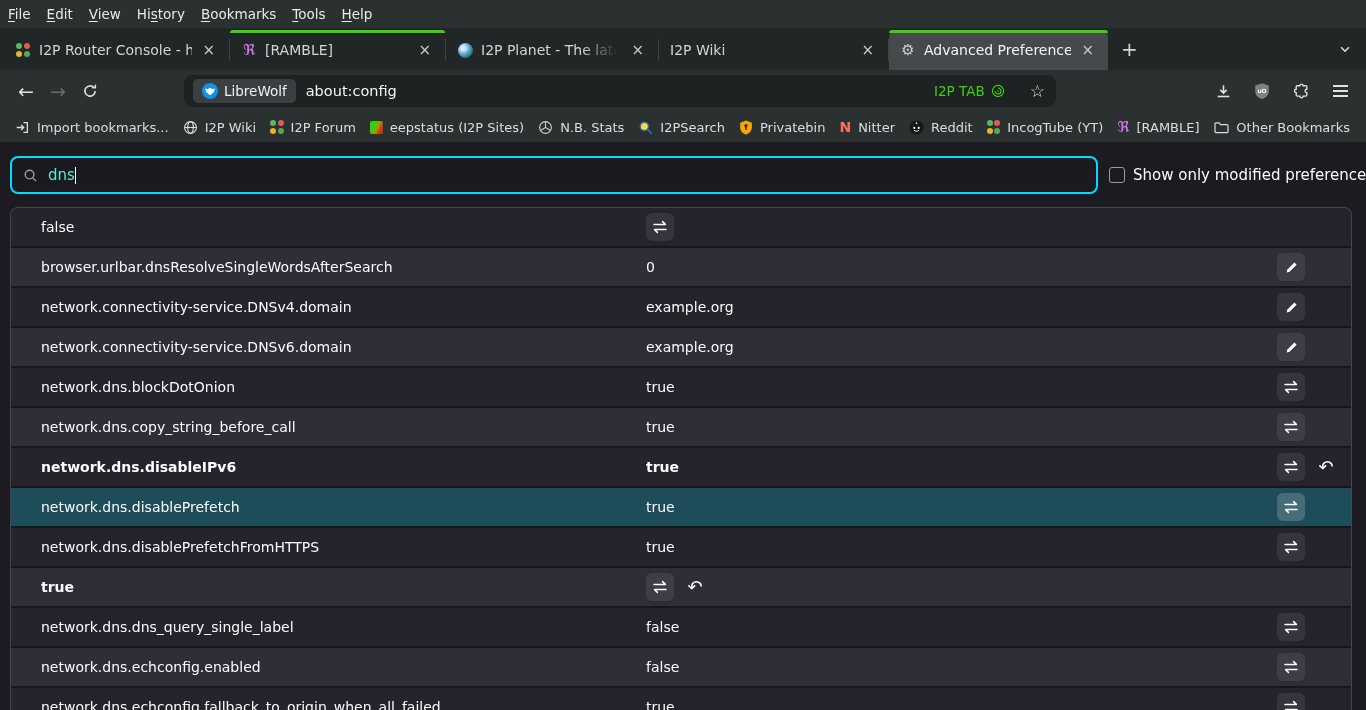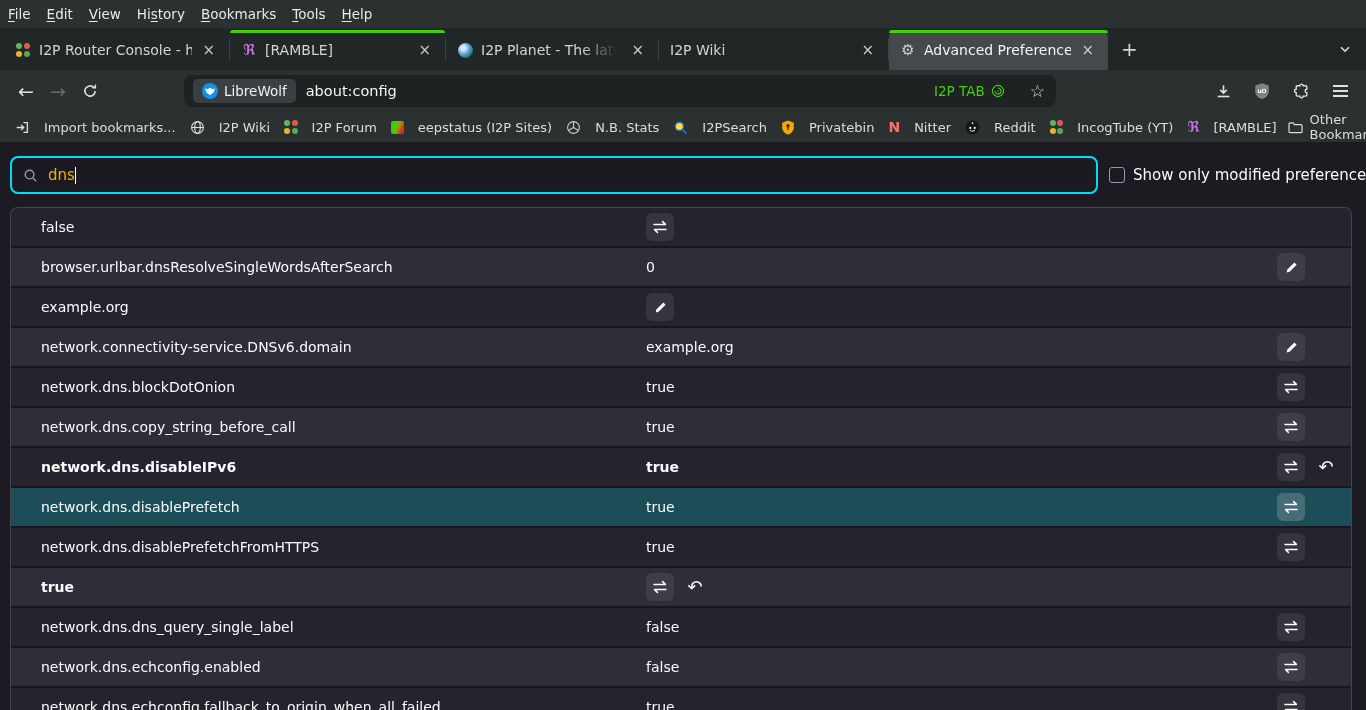--- a/index.html
+++ b/index.html
@@ -34,34 +34,34 @@
   #identity-chip { background:#3a4042; border-radius:5px; height:24px; display:flex; align-items:center; gap:6px; padding:0 9px; font-size:13.5px; color:#f0f2f2; flex:none; }
   #url-text { margin-left:10px; font-size:14.5px; color:#f4f5f5; }
   .urlbar-right { margin-left:auto; display:flex; align-items:center; gap:23px; }
   #container-badge { display:flex; align-items:center; gap:6px; font-size:13.5px; }
   #star-btn { font-size:17px; color:#dcdede; padding:0 2px; }
   .nav-right { margin-left:auto; display:flex; align-items:center; gap:7px; }
   .hamburger { display:flex; flex-direction:column; gap:3px; }
   .hamburger i { display:block; width:15px; height:1.8px; background:#e0e2e2; }
   
   #bmbar { height:30px; background:#2b3030; display:flex; align-items:center; padding:0 12px 0 8px; font-size:13px; color:#dcdede; }
-  .bm { display:flex; align-items:center; gap:14px; padding:3px 7px; white-space:nowrap; }
+  .bm { display:flex; align-items:center; gap:7px; padding:3px 7px; white-space:nowrap; }
   #other-bookmarks { margin-left:auto; display:flex; align-items:center; gap:7px; padding:3px 4px; }
   .i2pdots { display:grid; grid-template-columns:6px 6px; grid-gap:1.5px; }
   .i2pdots i { width:6px; height:6px; border-radius:50%; }
   .eep-sq { width:13px; height:13px; border-radius:2px; background:linear-gradient(115deg,#35d10b 30%,#9a9a0c 55%,#d0350e 80%); }
   .ramble-g { color:#cf72e8; font-size:15px; font-weight:bold; line-height:1; }
   .nitter-g { color:#ff6e62; font-weight:bold; font-size:14px; line-height:1; }
   .planet-g { width:15px; height:15px; border-radius:50%; background:radial-gradient(circle at 35% 35%, #d8ecff 0 15%, #55a4e0 45%, #2a6e46 75%, #173a5c 100%); }
   .gear-g { font-size:15px; color:#cfd3d3; line-height:1; }
   
   #page { height:568px; background:#1c1b22; }
   #search-row { display:flex; align-items:center; padding:14px 10px 0 10px; }
   #search-box { width:1088px; height:38px; border:2px solid #00dcff; border-radius:8px; background:#1b1a21; display:flex; align-items:center; padding:0 11px; flex:none; }
-  #search-text { margin-left:10px; font-size:15px; color:#eab308; }
+  #search-text { margin-left:10px; font-size:15px; color:#5eead4; }
   .caret { display:inline-block; width:1px; height:17px; background:#fff; vertical-align:-3px; }
   #chk-wrap { display:flex; align-items:center; margin-left:11px; gap:8px; }
   #chk-box { width:16px; height:16px; border:1px solid #9a9aa4; border-radius:3px; background:#1c1b22; flex:none; }
   #chk-label { font-size:15px; color:#fbfbfe; white-space:nowrap; }
   #pref-table { margin:13px 14px 0 10px; height:503px; overflow:hidden; border:1px solid #464552; border-bottom:none; border-radius:8px 8px 0 0; }
   .pref-row { display:grid; grid-template-columns:605px 1fr 74px; align-items:center; height:40px; padding-left:30px; border-bottom:2px solid #17161d; }
   .pref-row.dark { background:#25232c; }
   .pref-row.light { background:#2f2d38; }
   .pref-row.selected { background:#1e4d5a; }
   .pref-row.modified .pref-name, .pref-row.modified .pref-value { font-weight:bold; }
@@ -349,20 +349,21 @@
         <span class="pref-value">0</span>
         <span class="actions">
           <span class="action-btn">
             <svg width="13" height="13" viewBox="0 0 16 16" fill="#fbfbfe">
               <path d="M2 14.2l.9-3.6 8.7-8.7 2.7 2.7-8.7 8.7z"></path>
             </svg>
           </span>
         </span>
       </div>
       <div class="pref-row dark">
+        <span class="pref-name">network.connectivity-service.DNSv4.domain</span>
         <span class="pref-value">example.org</span>
         <span class="actions">
           <span class="action-btn">
             <svg width="13" height="13" viewBox="0 0 16 16" fill="#fbfbfe">
               <path d="M2 14.2l.9-3.6 8.7-8.7 2.7 2.7-8.7 8.7z"></path>
             </svg>
           </span>
         </span>
       </div>
       <div class="pref-row light">

